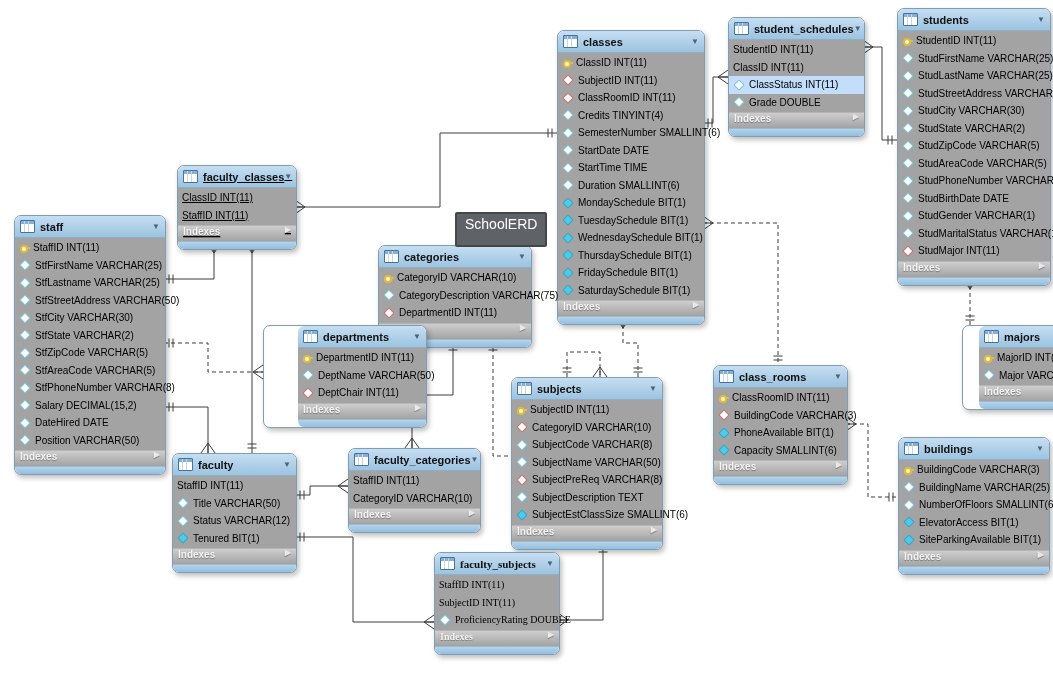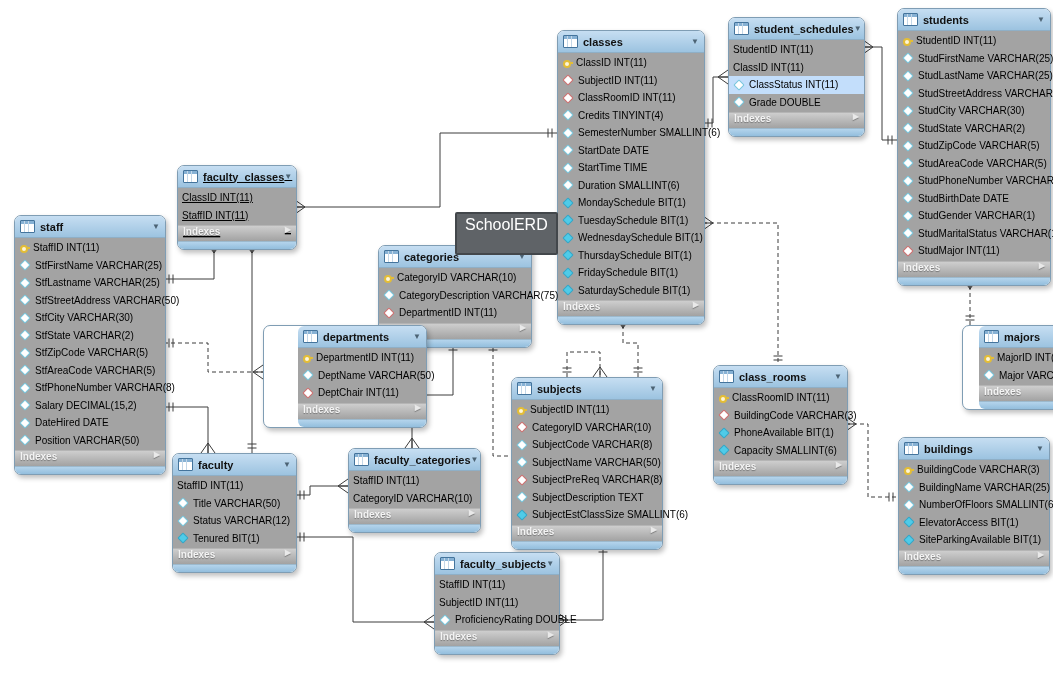--- a/index.html
+++ b/index.html
@@ -53,21 +53,21 @@
     border-top:1px solid #b5b5b5;
     color:#f4f4f4;font-weight:bold;font-size:10px;
     text-shadow:0 1px 1px rgba(0,0,0,0.35);
   }
   .idx .exp{margin-left:auto;font-size:8px;color:#e9e9e9;line-height:1;}
   .ftr{height:7px;background:linear-gradient(#b4d4ec,#93bedd);border-radius:0 0 6px 6px;
     border-top:1px solid #9cb9cd;}
   #erd-label{
     position:absolute;z-index:3;left:455px;top:212px;
     background:#5f6367;border:2px solid #43474b;border-radius:2px;
-    color:#ffffff;font-size:16px;padding:2px 8px 19px 8px;
+    color:#ffffff;font-size:14px;padding:2px 8px 13px 8px;
   }
   .rel{stroke:#3c3c3c;stroke-width:1;fill:none;}
   .rel.dashed{stroke-dasharray:4 3;}
 </style>
 </head>
 <body>
 
 <svg id="rel-layer" width="1053" height="677">
     <g>
       <polyline points="164,279 214,279 214,243" class="rel"></polyline>
@@ -597,21 +597,21 @@
       <div class="field">
         <span>CategoryID VARCHAR(10)</span>
       </div>
     </div>
     <div class="idx">
       <span>Indexes</span>
       <span class="exp">▶</span>
     </div>
     <div class="ftr"></div>
   </div>
-<div class="erd-table" style="left:434px;top:552px;width:124px;">
+<div class="erd-table" style="left:434px;top:552px;width:124px;font-family:Liberation Serif, serif;">
     <div class="hdr">
       <span class="tbl-icon"></span>
       <span class="ttl">faculty_subjects</span>
       <span class="coll">▼</span>
     </div>
     <div class="tbody">
       <div class="field">
         <span>StaffID INT(11)</span>
       </div>
       <div class="field">

